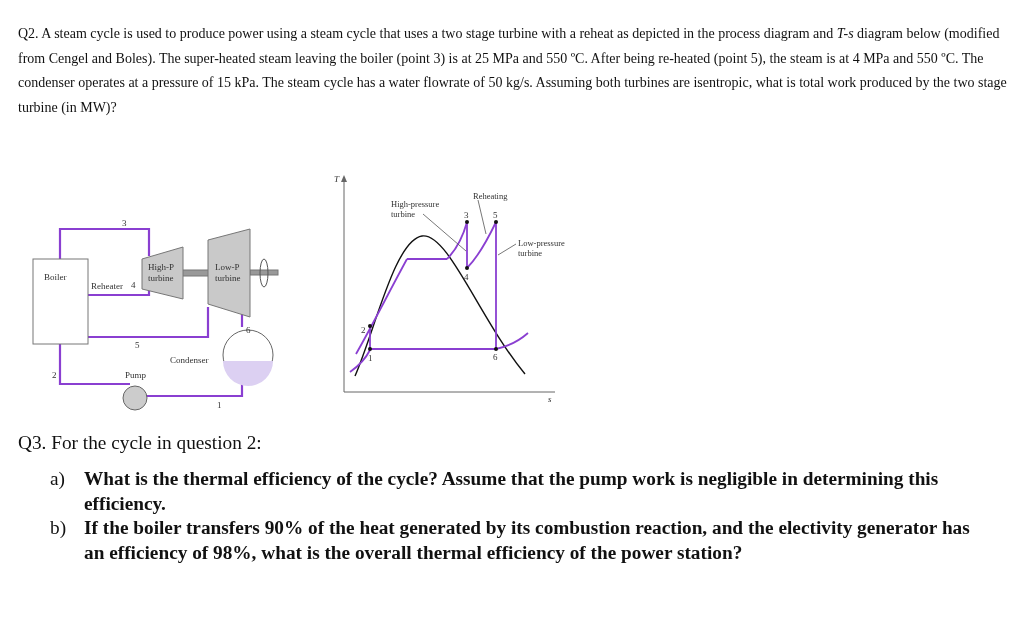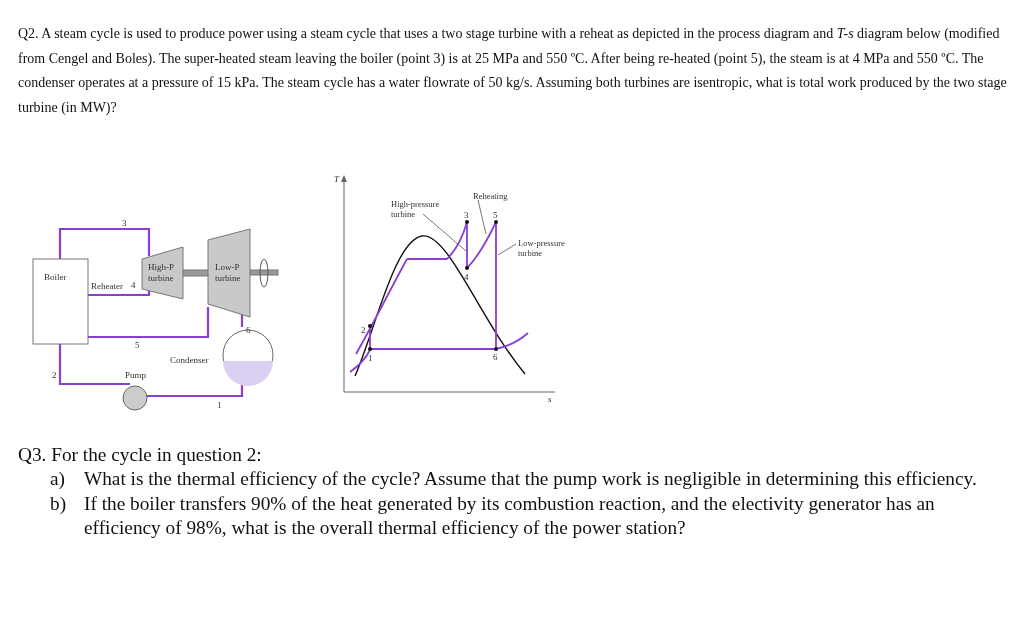--- a/index.html
+++ b/index.html
@@ -1,24 +1,24 @@
 <!DOCTYPE html>
 <html><head>
 <meta charset="utf-8">
 <style>
   html, body { margin:0; padding:0; background:#ffffff; }
   body { width:1024px; height:623px; position:relative; overflow:hidden;
          font-family:"Liberation Serif", "DejaVu Serif", serif; color:#111; }
   .q2 { position:absolute; left:18px; top:22px; width:990px;
         font-size:14px; line-height:24.6px; }
-  .q3-title { position:absolute; left:18px; top:443px; font-size:19.3px; line-height:24.6px; }
+  .q3-title { position:absolute; left:18px; top:431px; font-size:19.3px; line-height:24.6px; }
   .q3-list { position:absolute; left:50px; top:467px; width:940px; font-size:19.3px; line-height:24.6px; }
   .q3-item { display:flex; }
   .q3-item .lbl { width:34px; flex:none; }
-  .q3-item .txt { flex:1; }
+  .q3-item .txt { flex:1;font-weight:bold; }
   .fig { position:absolute; }
   svg text { font-family:"Liberation Serif", "DejaVu Serif", serif; }
 </style>
 </head>
 <body>
 
 <div class="q2"><span>Q2. A steam cycle is used to produce power using a steam cycle that uses a two stage turbine with a reheat as depicted in the process diagram and </span><i>T-s</i><span> diagram below (modified from Cengel and Boles). The super-heated steam leaving the boiler (point 3) is at 25 MPa and 550 ºC. After being re-heated (point 5), the steam is at 4 MPa and 550 ºC. The condenser operates at a pressure of 15 kPa. The steam cycle has a water flowrate of 50 kg/s. Assuming both turbines are isentropic, what is total work produced by the two stage turbine (in MW)?</span></div>
 
 <svg class="fig" style="left:30px;top:200px" width="260" height="220" viewBox="0 0 260 220">
   <g stroke="#8a3fd1" stroke-width="2.2" fill="none">

